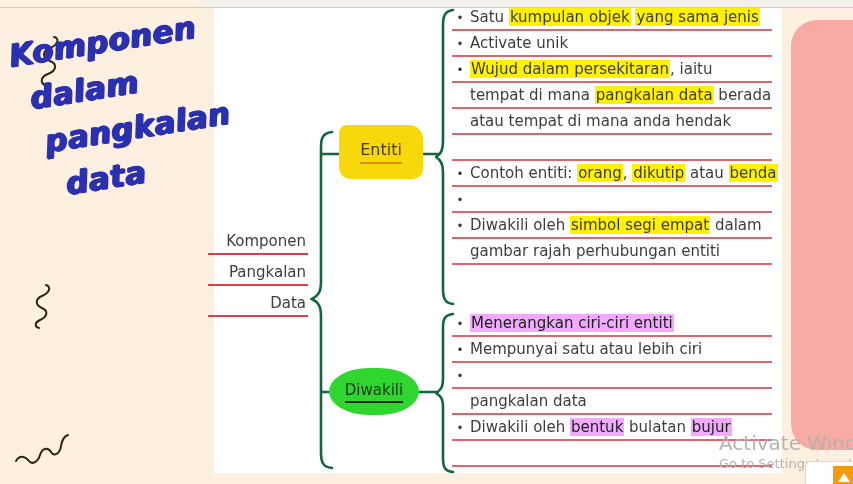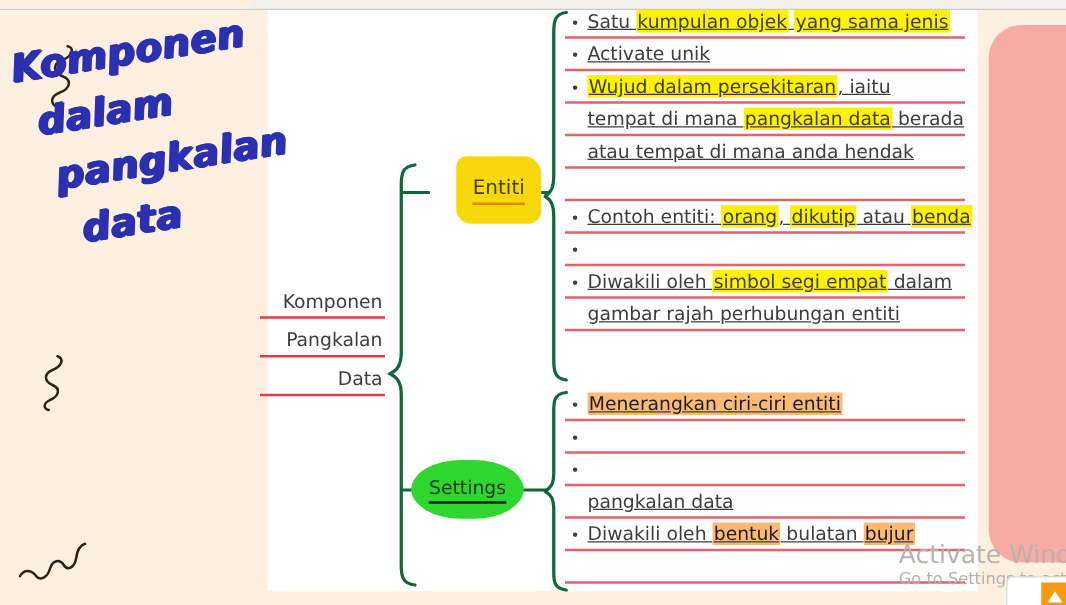--- a/index.html
+++ b/index.html
@@ -65,24 +65,23 @@
   
   .brk{position:absolute;color:#12663c;}
   .brk svg{display:block;}
 
   
   .chip{
     position:absolute;display:flex;align-items:center;justify-content:center;
     font-family:"DejaVu Sans", sans-serif;
   }
   .chip-entiti{
-    left:339px;top:125px;width:68px;height:54px;
+    left:339px;top:125px;width:84px;height:54px;
     background:#f7d80b;
     border-radius:8px 14px 10px 12px;
-    margin-left:26px;
   }
   .chip-entiti .ctext{
     font-size:16px;color:#4a3c05;padding-bottom:3px;border-bottom:2px solid #e08a00;
   }
   .chip-atribut{
     left:329px;top:368px;width:90px;height:47px;
     background:#2fd62f;
     border-radius:46%/52%;
   }
   .chip-atribut .ctext{
@@ -94,27 +93,27 @@
   .list-top{top:6px;}
   .list-bot{top:312px;}
   .row{position:relative;height:26px;}
   .row .bullet{
     position:absolute;left:0px;top:5px;width:16px;text-align:center;
     font-size:13px;color:#3d3d3d;line-height:14px;
   }
   .row .txt{
     position:absolute;left:18px;top:0px;
     font-family:"DejaVu Sans", sans-serif;
-    font-size:15px;line-height:22px;color:#3d3d3d;white-space:nowrap;text-decoration:underline;
+    font-size:15px;line-height:22px;color:#3d3d3d;white-space:nowrap;
   }
   .row .rule{
     position:absolute;left:0px;right:0px;bottom:1px;height:1.6px;background:#e0636e;
   }
   mark.hl-y{background:#fff200;color:#3d3d3d;padding:0 1px;}
-  mark.hl-g{background:#fdba74;color:#1d1d1d;padding:0 1px;}
+  mark.hl-g{background:#f0abfc;color:#1d1d1d;padding:0 1px;}
 
   
   .wm{position:absolute;left:719px;top:432px;width:170px;color:#b9b1ac;pointer-events:none;}
   .wm .wm1{font-family:"DejaVu Sans", sans-serif;font-size:20px;line-height:22px;white-space:nowrap;}
   .wm .wm2{font-family:"DejaVu Sans", sans-serif;font-size:13px;line-height:15px;white-space:nowrap;margin-top:2px;}
 
   
   .toast{
     position:absolute;left:805px;top:461px;width:56px;height:26px;
     background:#ffffff;border:1px solid #d7d7d7;border-radius:5px;
@@ -213,21 +212,21 @@
   <div class="brk" style="left:417px;top:389px;">
     <svg width="22" height="6" viewBox="0 0 22 6">
         <path d="M1 3 H21" fill="none" stroke="#12663c" stroke-width="2.4" stroke-linecap="round"></path>
       </svg>
   </div>
 
   <div class="chip chip-entiti">
     <span class="ctext">Entiti</span>
   </div>
   <div class="chip chip-atribut">
-    <span class="ctext">Settings</span>
+    <span class="ctext">Diwakili</span>
   </div>
 
   <div class="list list-top" id="entiti-list">
       <div class="row">
         <span class="bullet">•</span>
         <span class="txt"><span>Satu </span><mark class="hl-y">kumpulan objek</mark><span> </span><mark class="hl-y">yang sama jenis</mark></span>
         <span class="rule"></span>
       </div>
       <div class="row">
         <span class="bullet">•</span>
@@ -270,20 +269,21 @@
       </div>
     </div>
   <div class="list list-bot" id="atribut-list">
       <div class="row">
         <span class="bullet">•</span>
         <span class="txt"><mark class="hl-g">Menerangkan ciri-ciri entiti</mark></span>
         <span class="rule"></span>
       </div>
       <div class="row">
         <span class="bullet">•</span>
+        <span class="txt"><span>Mempunyai satu atau lebih ciri</span></span>
         <span class="rule"></span>
       </div>
       <div class="row">
         <span class="bullet">•</span>
         <span class="rule"></span>
       </div>
       <div class="row">
         <span class="txt"><span>pangkalan data</span></span>
         <span class="rule"></span>
       </div>

